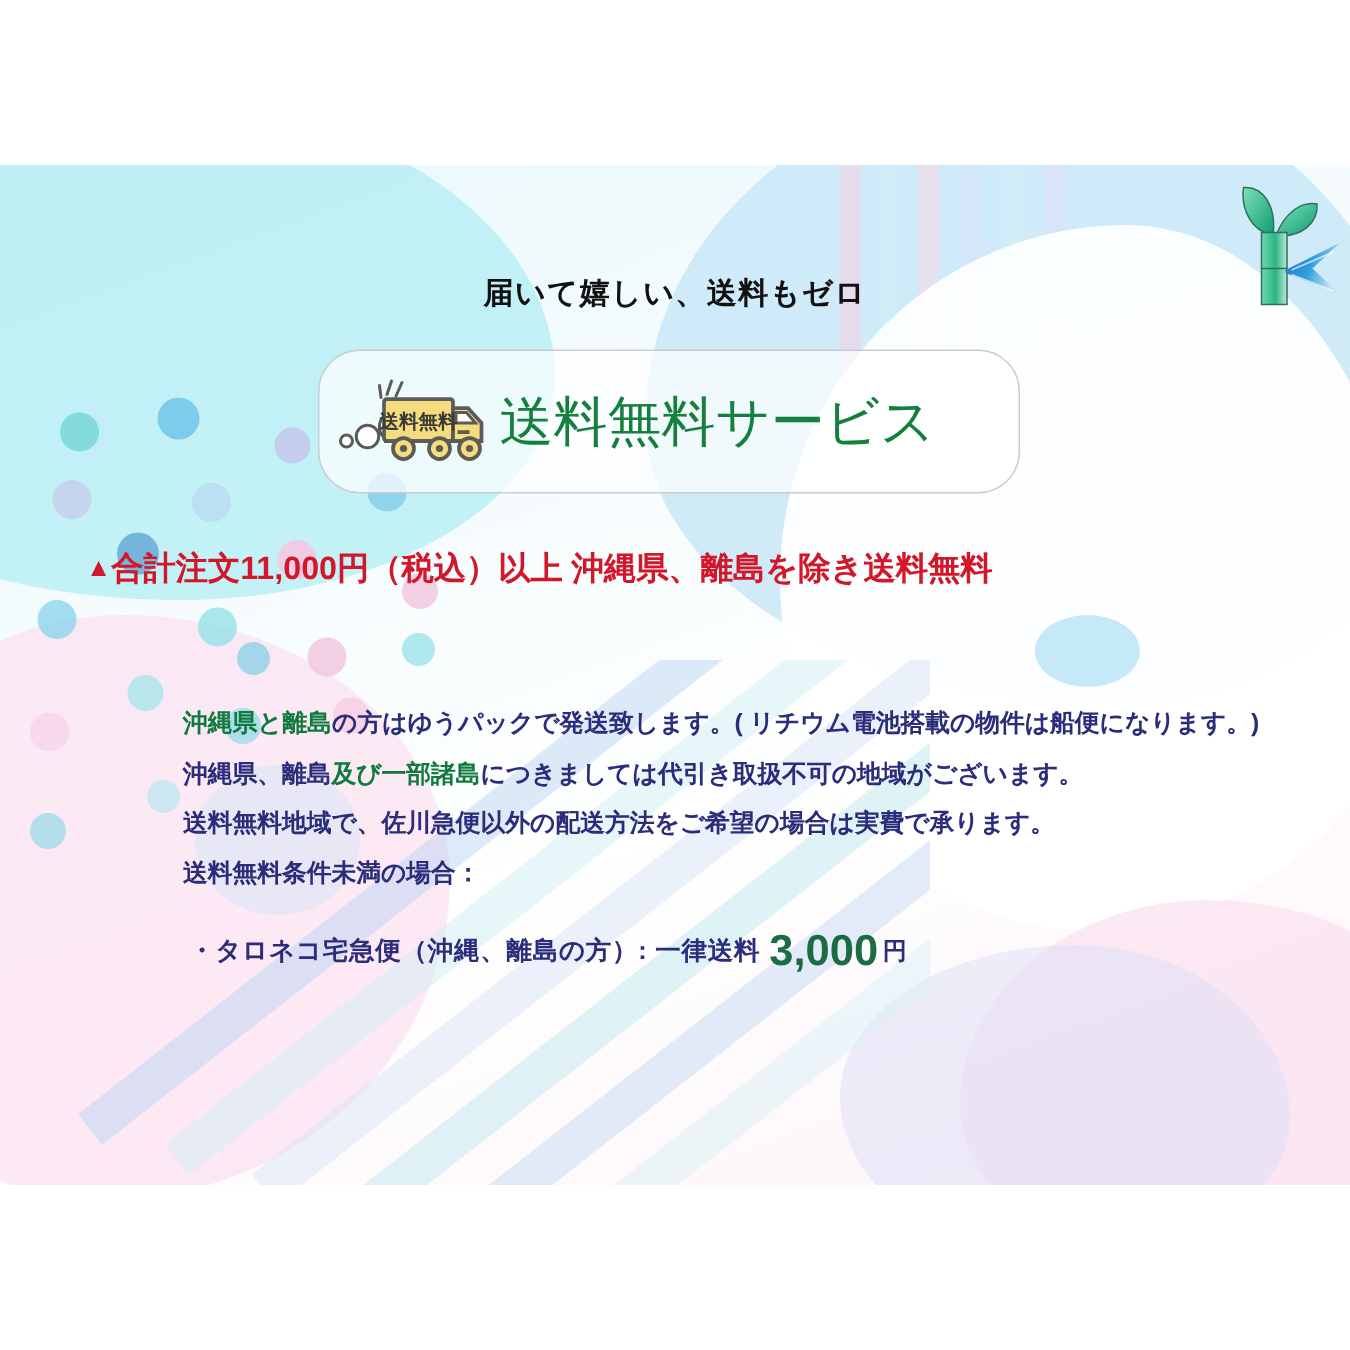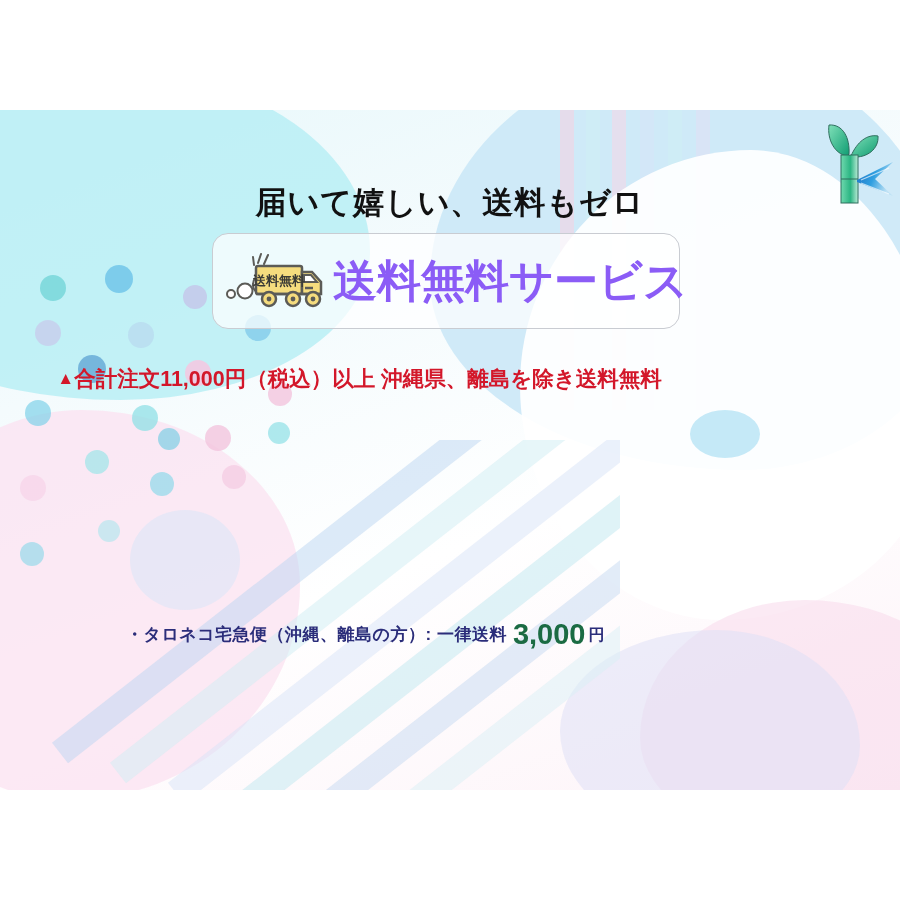--- a/index.html
+++ b/index.html
@@ -47,34 +47,34 @@
     background:#d9e6f7;opacity:.55;border-radius:50%;}
   
   .dot{position:absolute;border-radius:50%;}
 
   
   .logo{position:absolute;left:805px;top:112px;width:88px;height:95px;}
 
   
   .headline{
     position:absolute;left:0;top:182px;width:900px;text-align:center;
-    font-size:31px;font-weight:bold;color:#111111;letter-spacing:1px;
+    font-size:20px;font-weight:bold;color:#111111;letter-spacing:1px;
     white-space:nowrap;
   }
 
   
   .pill{
     position:absolute;left:212px;top:233px;width:468px;height:96px;
-    border:1.5px solid #c9ccd2;border-radius:16px;
+    border:1.5px solid #c9ccd2;border-radius:28px;
     background:rgba(255,255,255,.72);
     display:flex;align-items:center;box-sizing:border-box;padding-left:10px;
   }
   .truck-wrap{width:108px;height:66px;flex:0 0 auto;margin-right:2px;}
   .pill-title{
-    font-size:44px;font-weight:bold;color:#8b5cf6;letter-spacing:0px;
+    font-size:36px;font-weight:normal;color:#15803d;letter-spacing:0px;
     white-space:nowrap;line-height:1;
   }
 
   
   .cond{
     position:absolute;left:0;top:364px;width:719px;text-align:center;
     font-size:21.5px;font-weight:bold;color:#d3172a;white-space:nowrap;
   }
   .cond .tri{font-size:17px;vertical-align:2px;}
 
@@ -212,20 +212,26 @@
         <text x="56" y="37" font-family="'Liberation Sans',sans-serif" font-size="13" font-weight="bold" fill="#3a3a36" text-anchor="middle">送料無料</text>
       </svg>
     </div>
     <div class="pill-title">送料無料サービス</div>
   </div>
 
   <div class="cond">
     <span class="tri">▲</span><span>合計注文11,000円（税込）以上 沖縄県、離島を除き送料無料</span>
   </div>
 
+  <div class="body-block">
+    <div class="bline l1"><span class="g-dark">沖縄県と離島</span><span class="g-body">の方はゆうパックで発送致します。( リチウム電池搭載の物件は船便になります。)</span></div>
+    <div class="bline l2"><span class="g-body">沖縄県、離島</span><span class="g-dark">及び一部諸島</span><span class="g-body">につきましては代引き取扱不可の地域がございます。</span></div>
+    <div class="bline l3">送料無料地域で、佐川急便以外の配送方法をご希望の場合は実費で承ります。</div>
+    <div class="bline l4">送料無料条件未満の場合：</div>
+  </div>
 
   <div class="fee" id="fee1">
     <span>・タロネコ宅急便（沖縄、離島の方）: 一律送料</span><span class="amount">3,000</span><span class="yen">円</span>
   </div>
 
   <div class="warn">
   </div>
 
 </div>
 

